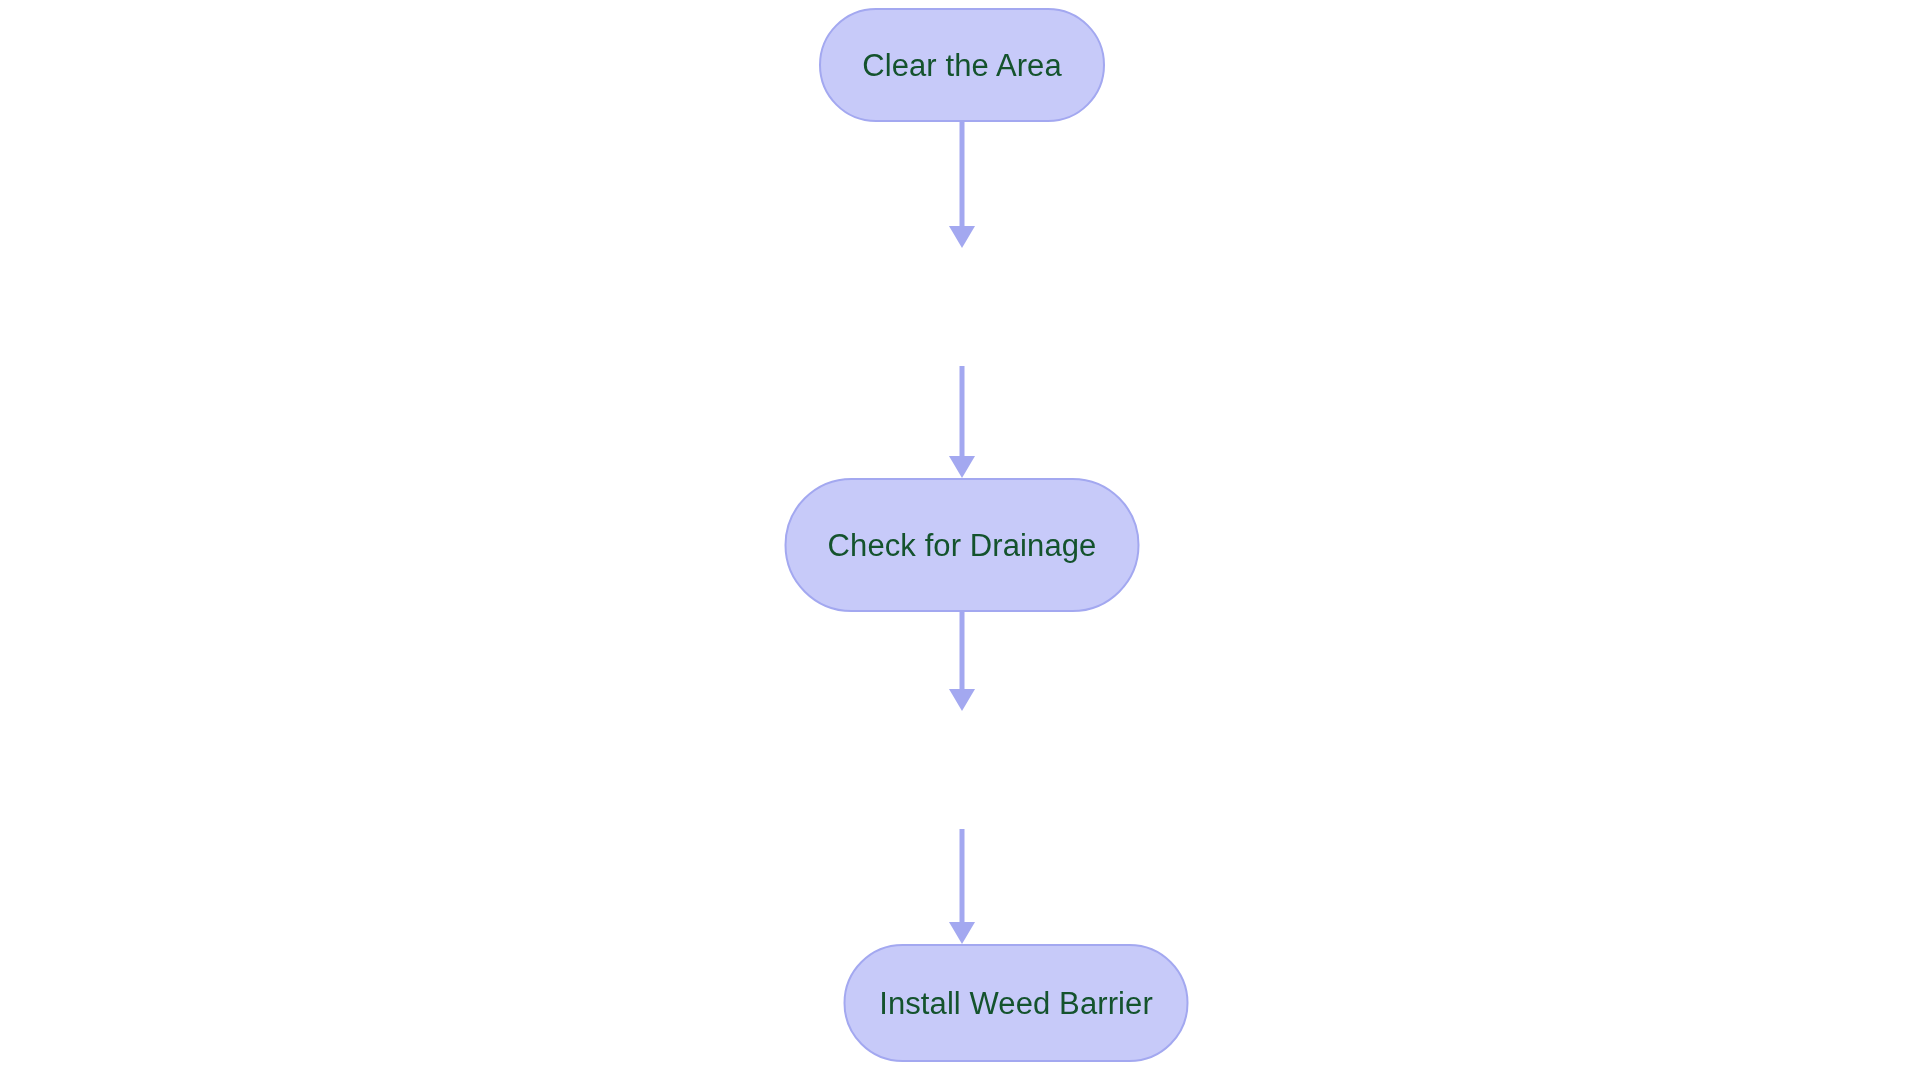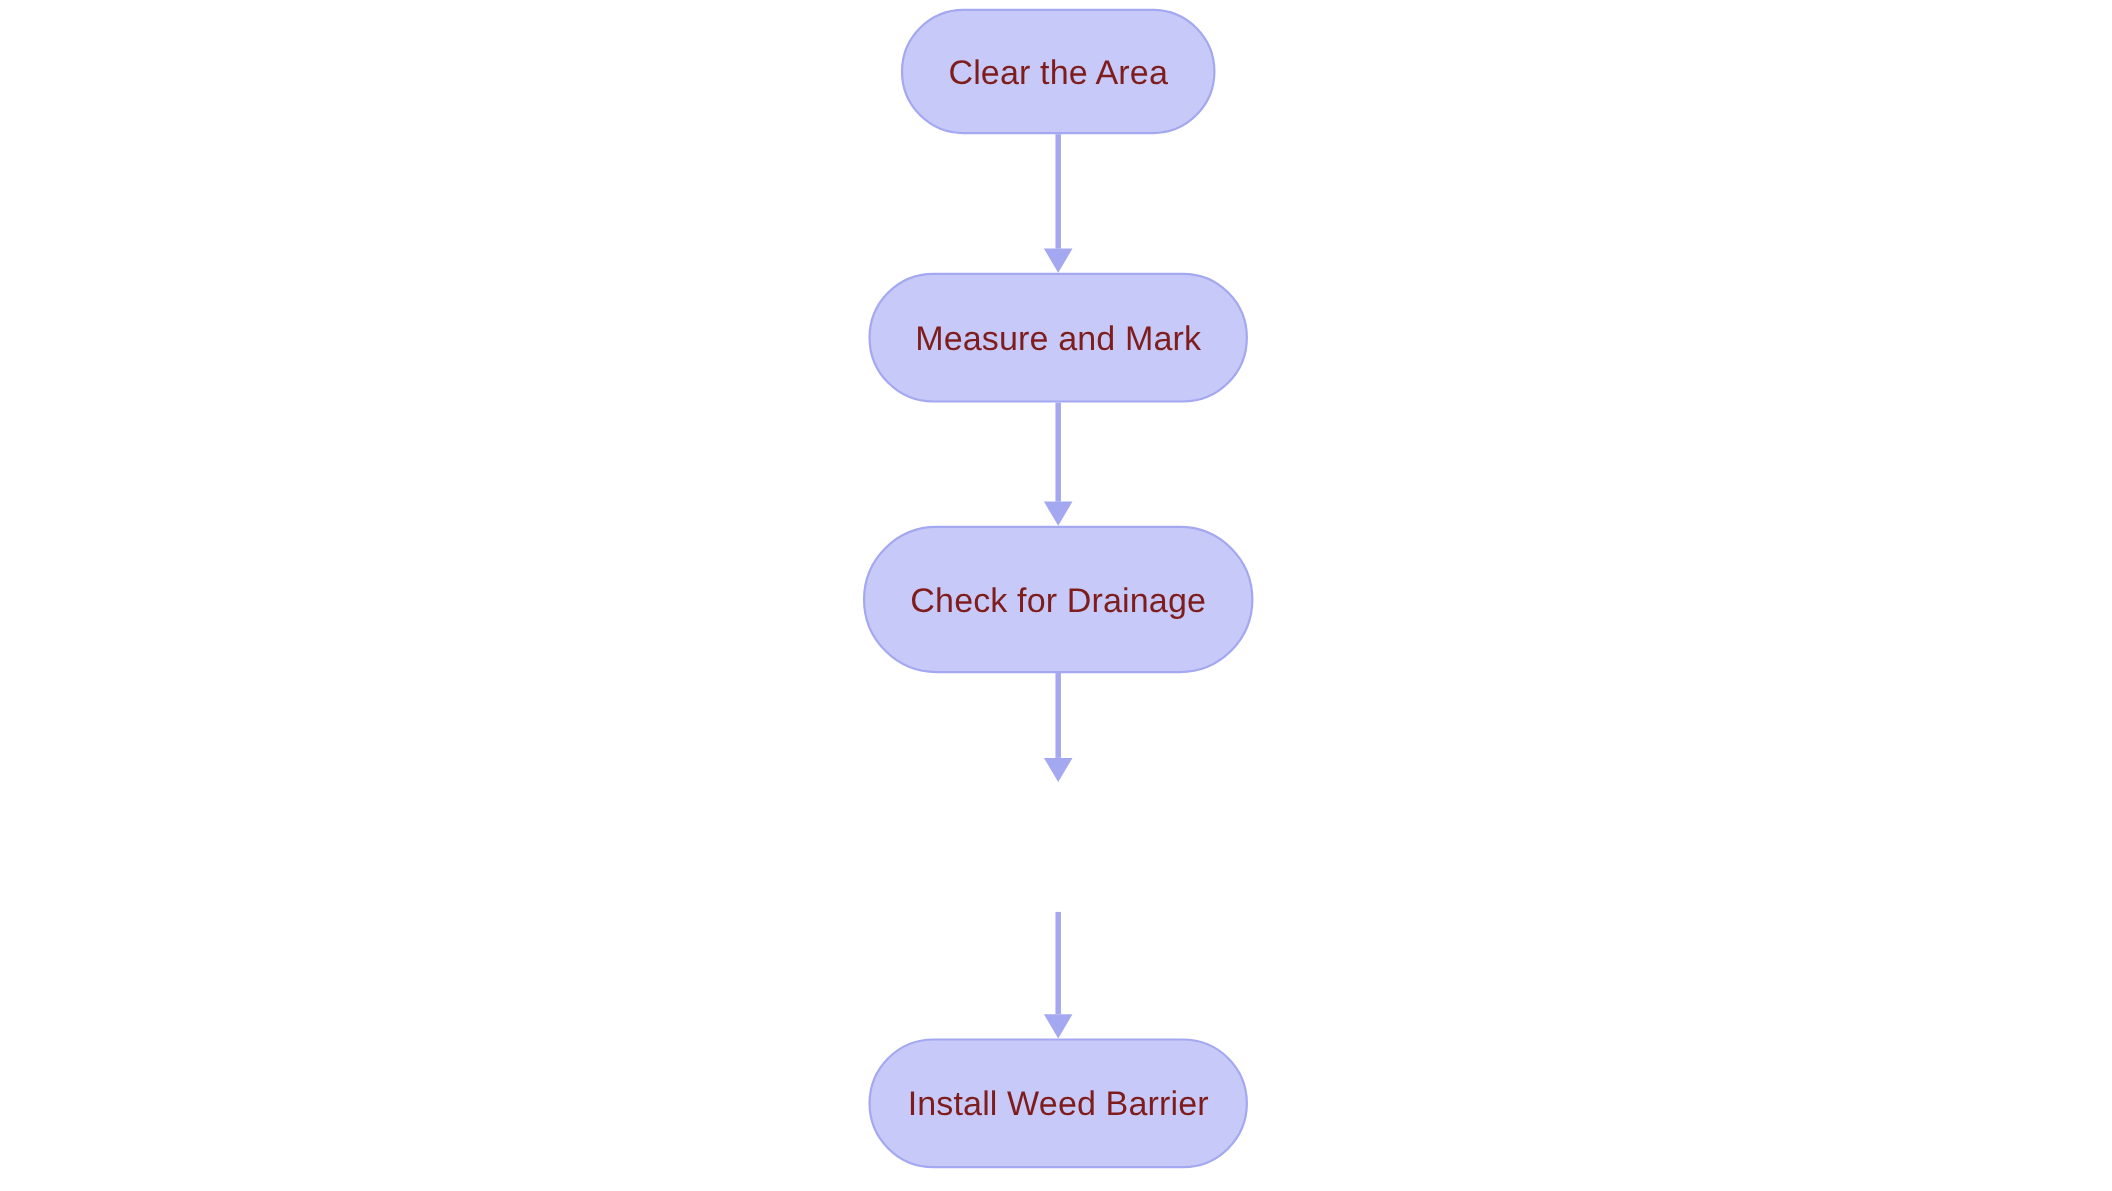--- a/index.html
+++ b/index.html
@@ -28,21 +28,21 @@
     display: flex;
     align-items: center;
     justify-content: center;
     background: #c7caf9;
     border: 2px solid #a3a8f0;
     border-radius: 9999px;
     transform: translateX(-50%);
   }
 
   .flow-node-label {
-    color: #7f1d1d;
+    color: #14532d;
     font-family: "Liberation Sans", sans-serif;
     font-size: 31px;
     font-weight: 400;
     line-height: 1;
     letter-spacing: 0.1px;
     white-space: nowrap;
     user-select: none;
   }
 
   .flow-edge {
@@ -92,26 +92,23 @@
 
   <div class="flow-edge" style="left:962px; top:829px; height:115px; width:26px;">
     <div class="edge-line" style="height:93px;"></div>
     <div class="edge-arrowhead"></div>
   </div>
 
   <div class="flow-node" style="left:962px; top:8px; width:286px; height:114px;">
     <span class="flow-node-label">Clear the Area</span>
   </div>
 
-  <div class="flow-node" style="left:962px; top:248px; width:345px; height:118px;">
-    <span class="flow-node-label">Measure and Mark</span>
-  </div>
 
   <div class="flow-node" style="left:962px; top:478px; width:355px; height:134px;">
     <span class="flow-node-label">Check for Drainage</span>
   </div>
 
 
-  <div class="flow-node" style="left:962px; top:944px; width:345px; height:118px;">
+  <div class="flow-node" style="left:1016px; top:944px; width:345px; height:118px;">
     <span class="flow-node-label">Install Weed Barrier</span>
   </div>
 
 </div>
 
 </body></html>

